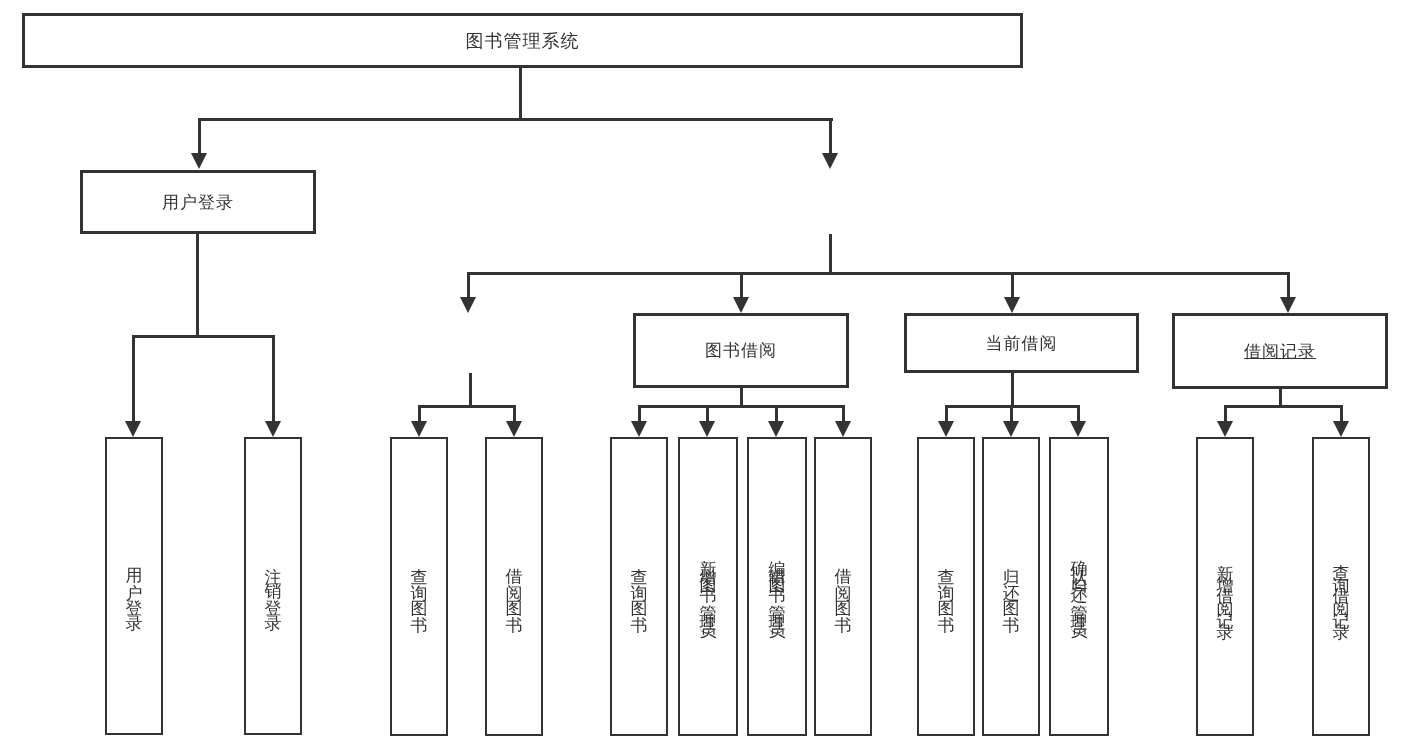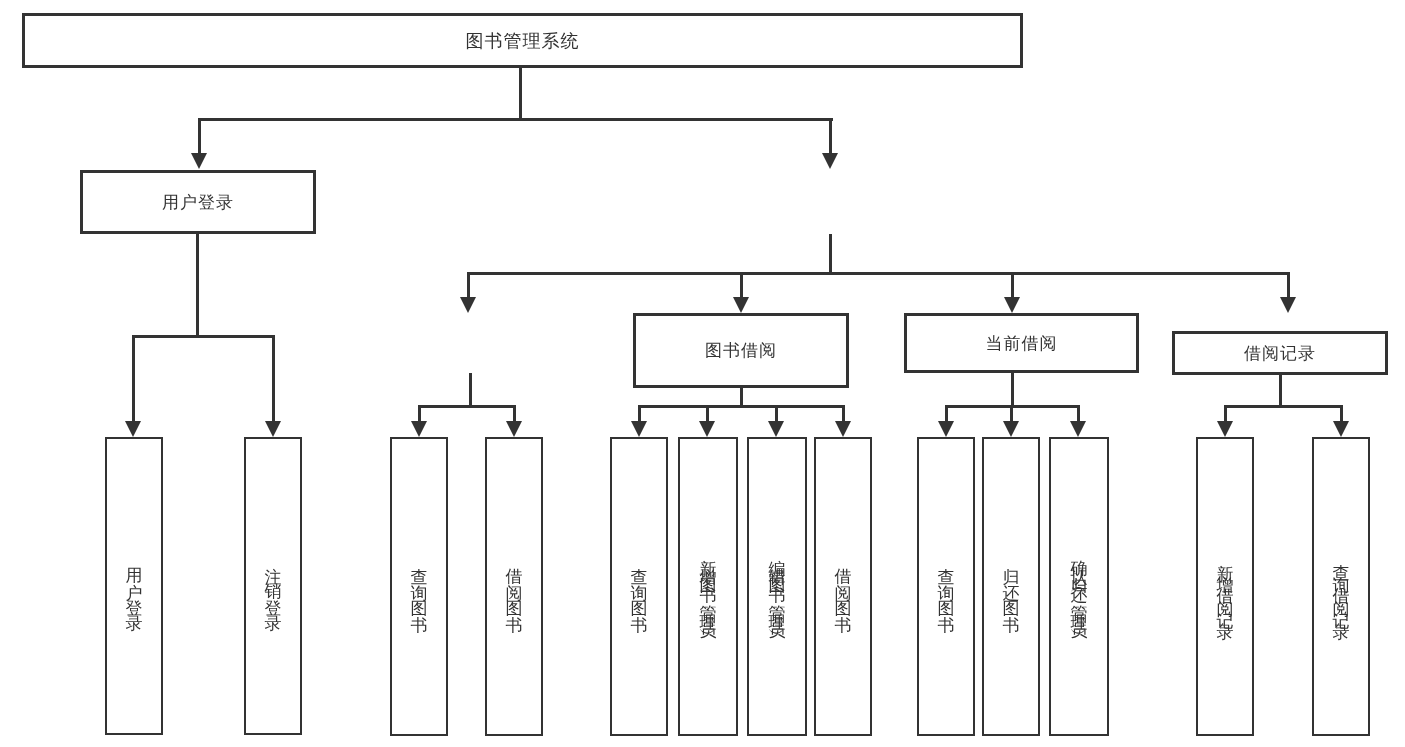--- a/index.html
+++ b/index.html
@@ -85,21 +85,21 @@
   <div class="arrow" style="left:460px; top:297px;"></div>
   <div class="vline" style="left:740px; top:272px; height:27px;"></div>
   <div class="arrow" style="left:733px; top:297px;"></div>
   <div class="vline" style="left:1011px; top:272px; height:27px;"></div>
   <div class="arrow" style="left:1004px; top:297px;"></div>
   <div class="vline" style="left:1287px; top:272px; height:27px;"></div>
   <div class="arrow" style="left:1280px; top:297px;"></div>
 
   <div class="box" style="left:633px; top:313px; width:216px; height:75px;">图书借阅</div>
   <div class="box" style="left:904px; top:313px; width:235px; height:60px;">当前借阅</div>
-  <div class="box" style="left:1172px; top:331px; width:216px; height:44px;">借阅记录</div>
+  <div class="box" style="left:1172px; top:313px; width:216px; height:76px;text-decoration:underline;">借阅记录</div>
 
   <div class="vline" style="left:469px; top:373px; height:35px;"></div>
   <div class="hline" style="left:418px; top:405px; width:98px;"></div>
   <div class="vline" style="left:418px; top:405px; height:18px;"></div>
   <div class="arrow" style="left:411px; top:421px;"></div>
   <div class="vline" style="left:513px; top:405px; height:18px;"></div>
   <div class="arrow" style="left:506px; top:421px;"></div>
 
   <div class="vline" style="left:740px; top:373px; height:35px;"></div>
   <div class="hline" style="left:638px; top:405px; width:207px;"></div>

